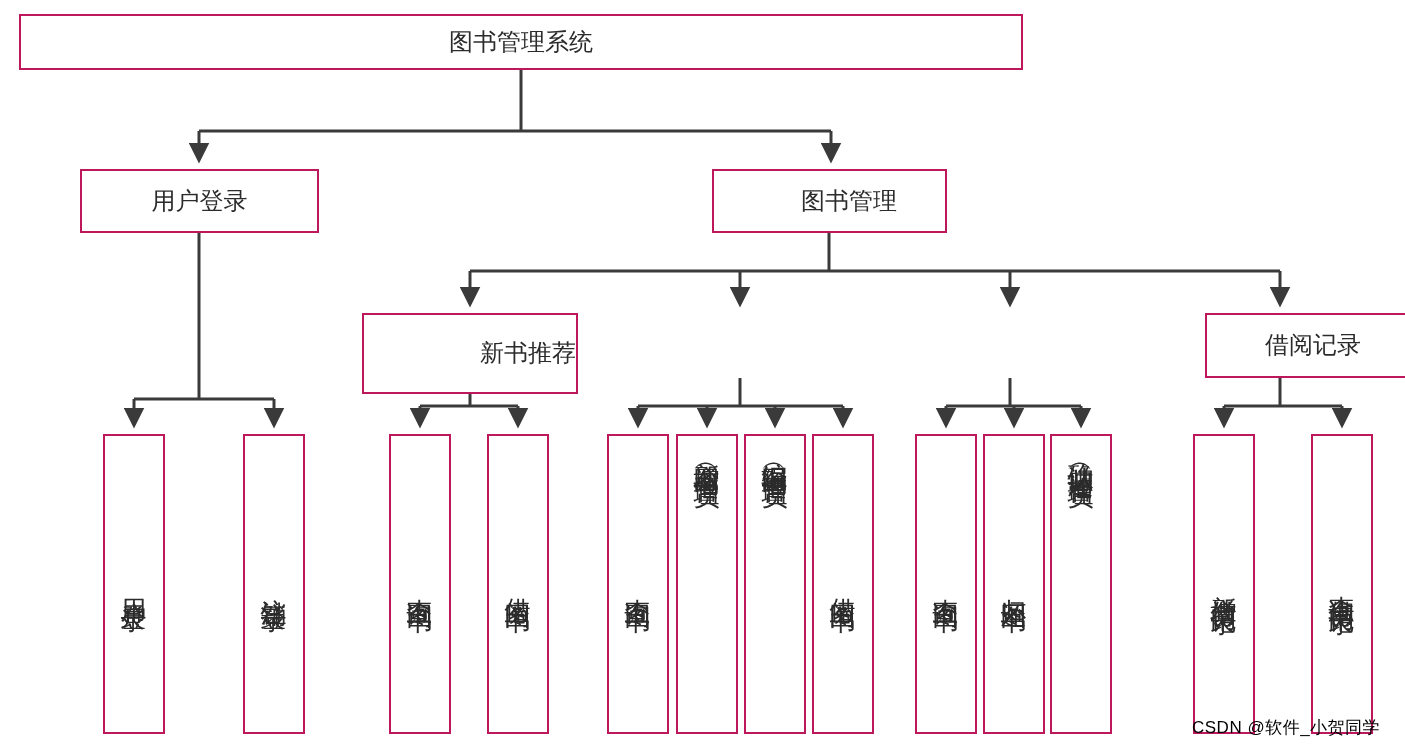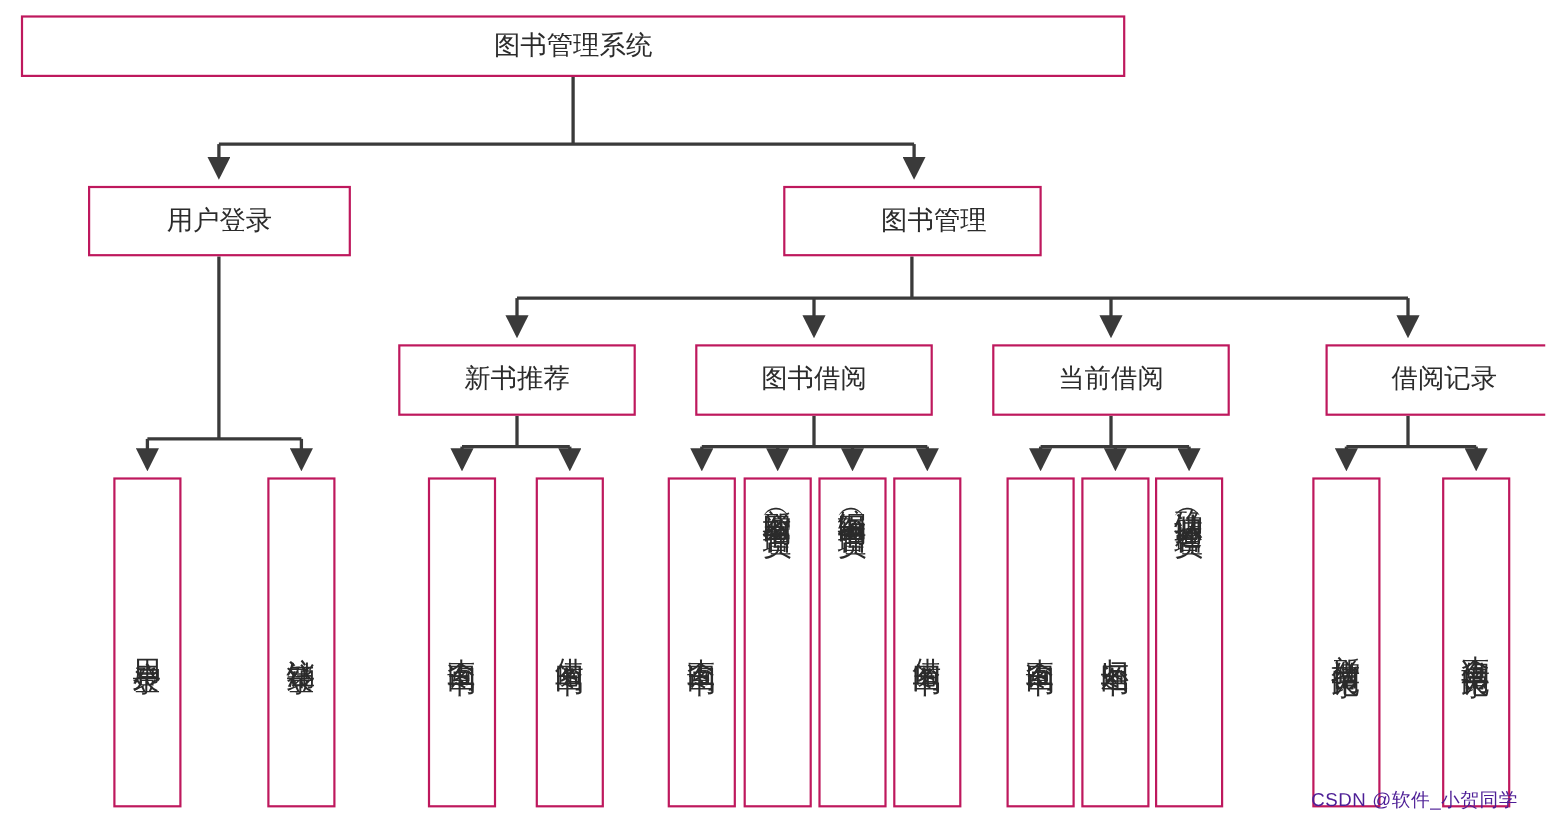--- a/index.html
+++ b/index.html
@@ -61,21 +61,21 @@
   }
   .node.v.top {
     align-items: flex-start;
   }
   .node.v.top .label {
     margin-top: 6px;
   }
   .watermark {
     position: absolute;
     font-size: 17px;
-    color: #4c1d95;
+    color: #000000;
     white-space: nowrap;
     letter-spacing: 0.5px;
   }
 </style>
 </head>
 <body>
 
 <div id="diagram-root">
 
   <svg class="edges" viewBox="0 0 1405 747">
@@ -145,31 +145,25 @@
   </div>
 
   <div class="node h" style="left:80px; top:169px; width:239px; height:64px;">
     <span class="label">用户登录</span>
   </div>
 
   <div class="node h" style="left:712px; top:169px; width:235px; height:64px;padding-left:39px;">
     <span class="label">图书管理</span>
   </div>
 
-  <div class="node h" style="left:362px; top:313px; width:216px; height:65px;">
+  <div class="node h" style="left:362px; top:313px; width:216px; height:81px;justify-content:flex-end;">
     <span class="label">新书推荐</span>
   </div>
 
-  <div class="node h" style="left:632px; top:313px; width:216px; height:65px;">
-    <span class="label">图书借阅</span>
-  </div>
-
-  <div class="node h" style="left:902px; top:313px; width:216px; height:65px;">
-    <span class="label">当前借阅</span>
-  </div>
+
 
   <div class="node h" style="left:1172px; top:313px; width:216px; height:65px;margin-left:33px;">
     <span class="label">借阅记录</span>
   </div>
 
   <div class="node v centered" style="left:103px; top:434px; width:62px; height:300px;">
     <span class="label">用户登录</span>
   </div>
 
   <div class="node v centered" style="left:243px; top:434px; width:62px; height:300px;">

